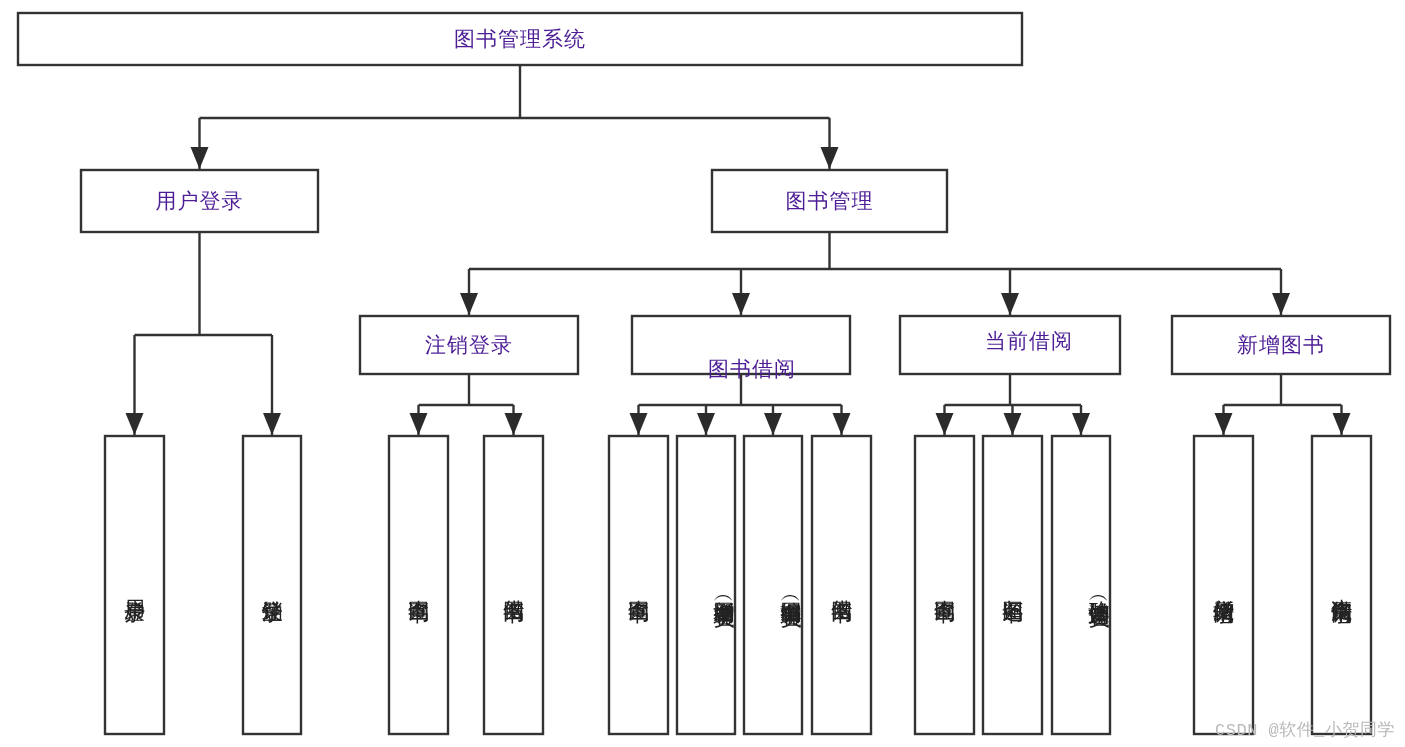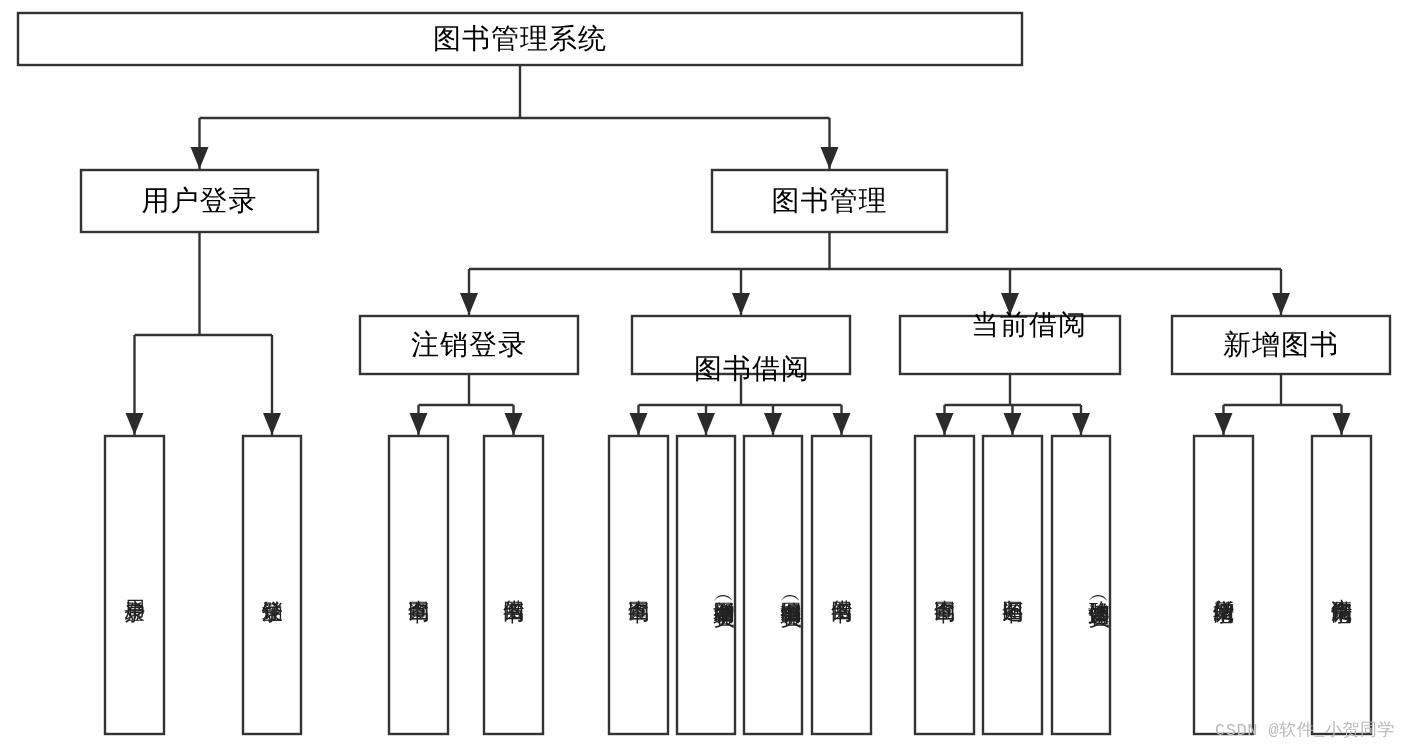--- a/index.html
+++ b/index.html
@@ -63,22 +63,22 @@
   .vlabel-wrap.align-top {
     align-items: flex-start;
     padding-top: 6px;
   }
   .hlabel-wrap {
     position: absolute;
     display: flex;
     align-items: center;
     justify-content: center;
     font-family: "Liberation Sans", "DejaVu Sans", sans-serif;
-    font-size: 28px;
-    color: #000000;
+    font-size: 21px;
+    color: #4c1d95;
     letter-spacing: 1px;
     white-space: nowrap;
     pointer-events: none;
     box-sizing: border-box;
   }
   #watermark {
     position: absolute;
     right: 10px;
     bottom: 6px;
     font-family: Liberation Mono, monospace;
@@ -170,21 +170,21 @@
         <rect x="1194" y="436" width="59" height="298" class="node-box"></rect>
         <rect x="1312" y="436" width="59" height="298" class="node-box"></rect>
       </g>
   </svg>
   <div id="labels-layer">
       <div class="hlabel-wrap" style="left: 18px; top: 13px; width: 1004px; height: 52px;">图书管理系统</div>
       <div class="hlabel-wrap" style="left: 81px; top: 170px; width: 237px; height: 62px;">用户登录</div>
       <div class="hlabel-wrap" style="left: 712px; top: 170px; width: 235px; height: 62px;">图书管理</div>
       <div class="hlabel-wrap" style="left: 360px; top: 316px; width: 218px; height: 58px;">注销登录</div>
       <div class="hlabel-wrap" style="left: 632px; top: 332px; width: 240px; height: 58px; margin-top: 8px;">图书借阅</div>
-      <div class="hlabel-wrap" style="left: 900px; top: 304px; width: 220px; height: 42px; padding-left: 38px;">当前借阅</div>
+      <div class="hlabel-wrap" style="left: 900px; top: 320px; width: 220px; height: 42px; padding-left: 38px;">当前借阅</div>
       <div class="hlabel-wrap" style="left: 1172px; top: 316px; width: 218px; height: 58px;">新增图书</div>
       <div class="vlabel-wrap" style="left: 105px; top: 436px; width: 59px; height: 298px;">用户登录</div>
       <div class="vlabel-wrap" style="left: 243px; top: 436px; width: 58px; height: 298px;">注销登录</div>
       <div class="vlabel-wrap" style="left: 389px; top: 436px; width: 59px; height: 298px;">查询图书</div>
       <div class="vlabel-wrap" style="left: 484px; top: 436px; width: 59px; height: 298px;">借阅图书</div>
       <div class="vlabel-wrap" style="left: 609px; top: 436px; width: 59px; height: 298px;">查询图书</div>
       <div class="vlabel-wrap align-top" style="left: 677px; top: 436px; width: 58px; height: 298px;">新增图书（管理员）</div>
       <div class="vlabel-wrap align-top" style="left: 744px; top: 436px; width: 58px; height: 298px;">编辑图书（管理员）</div>
       <div class="vlabel-wrap" style="left: 812px; top: 436px; width: 59px; height: 298px;">借阅图书</div>
       <div class="vlabel-wrap" style="left: 915px; top: 436px; width: 59px; height: 298px;">查询图书</div>

